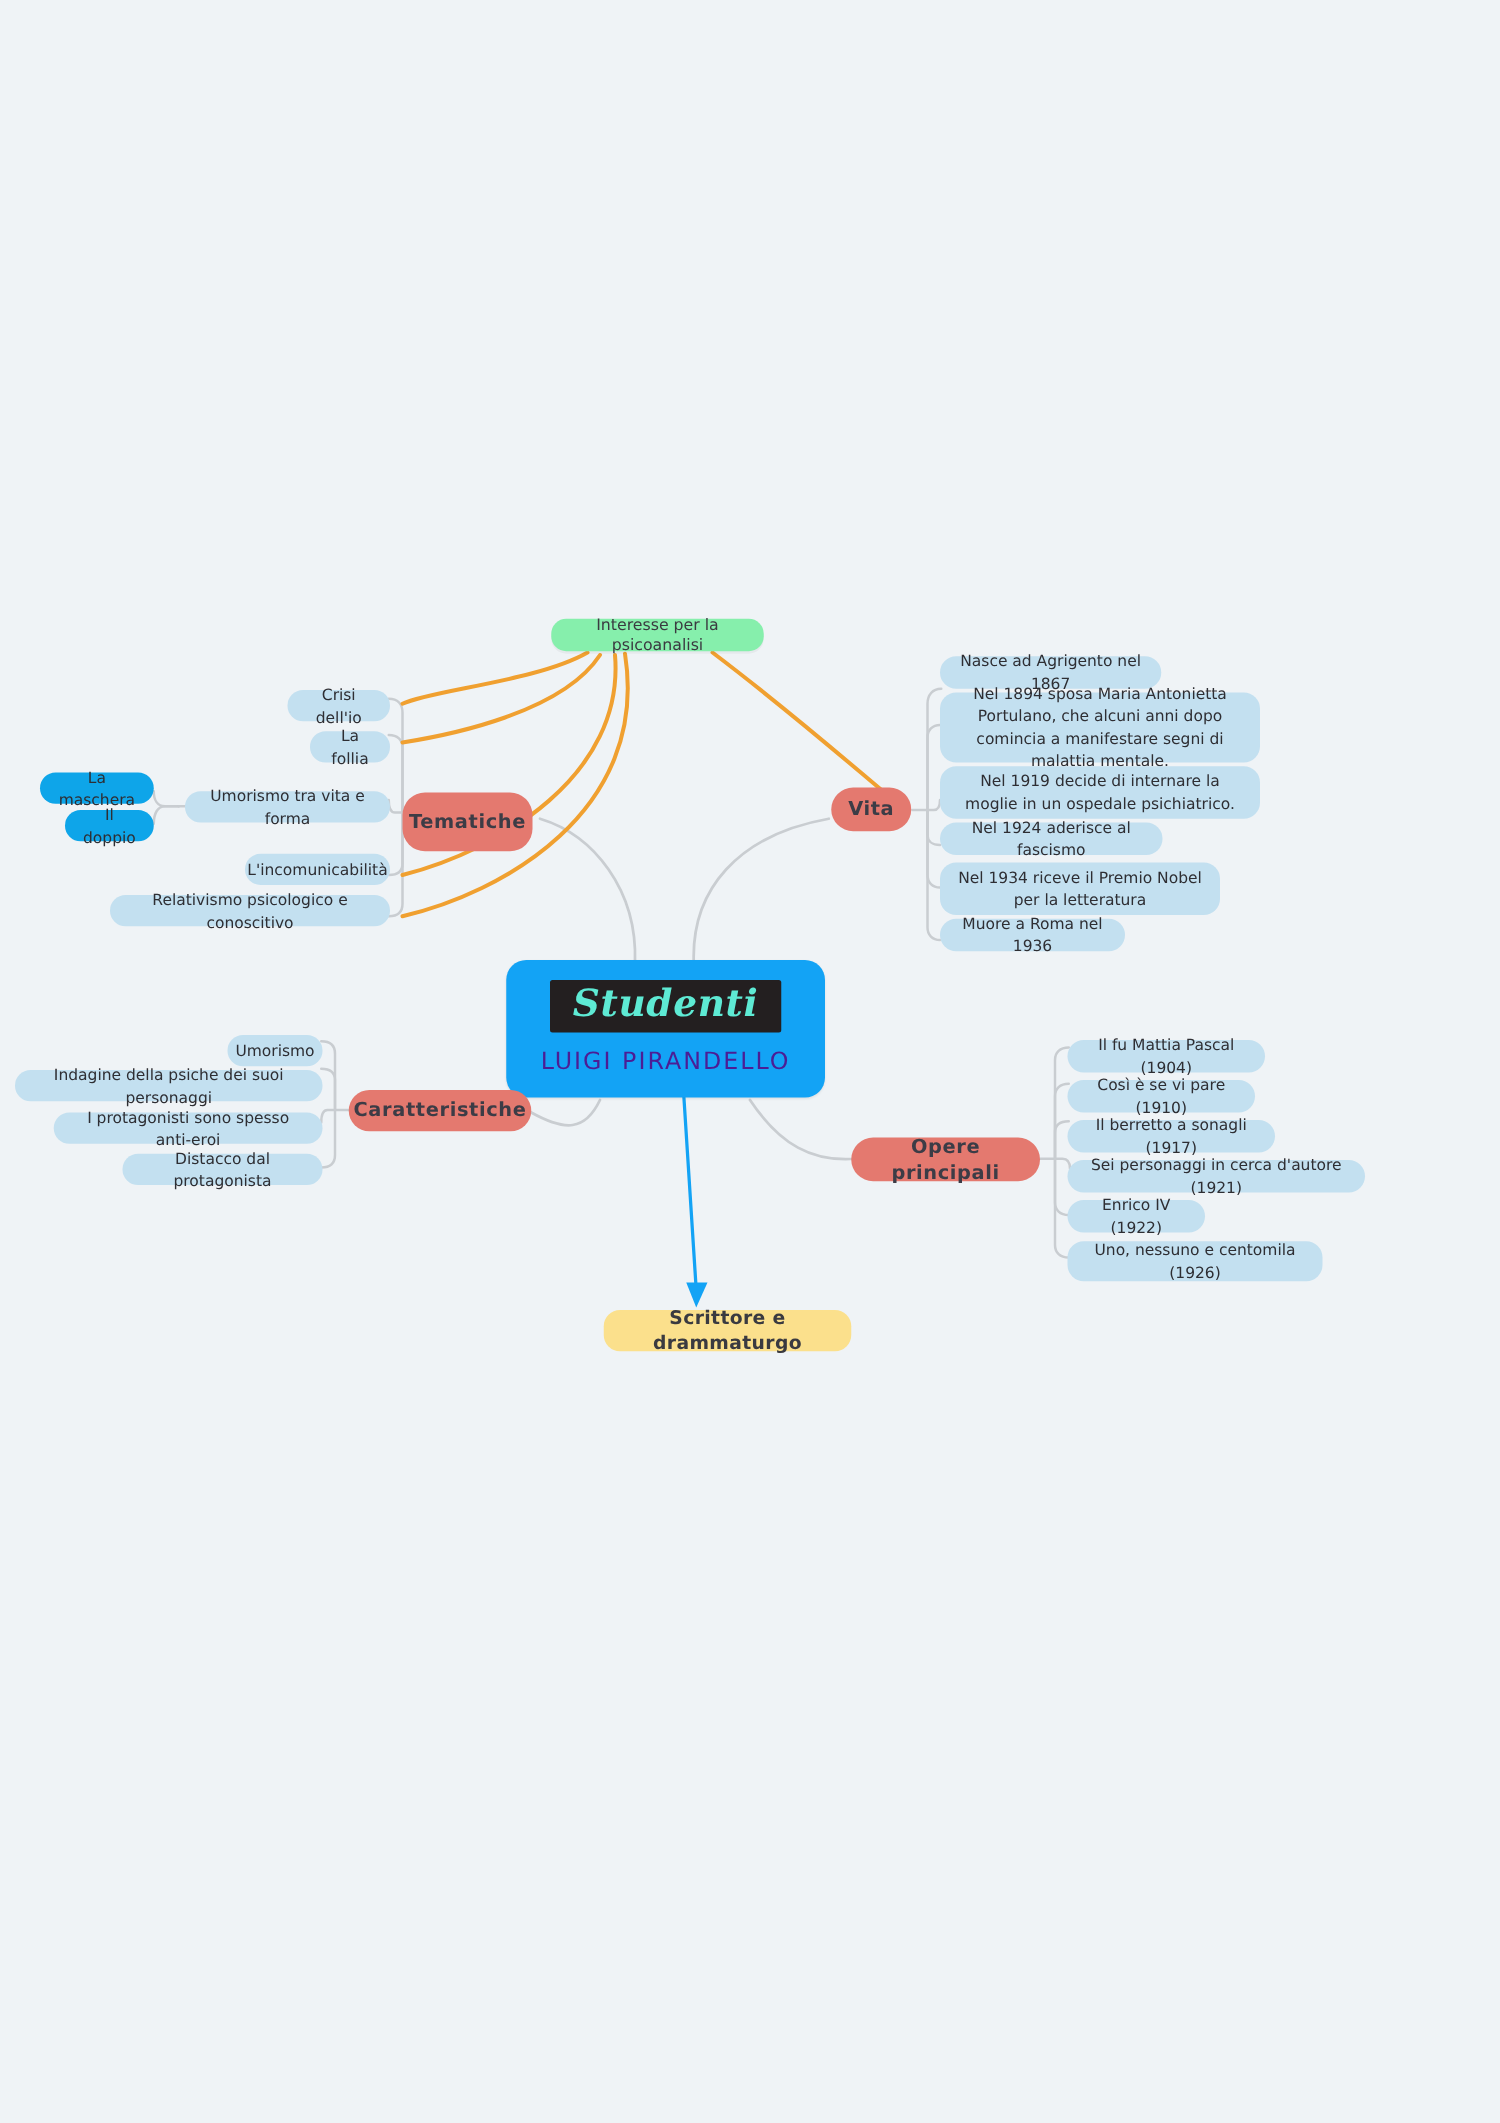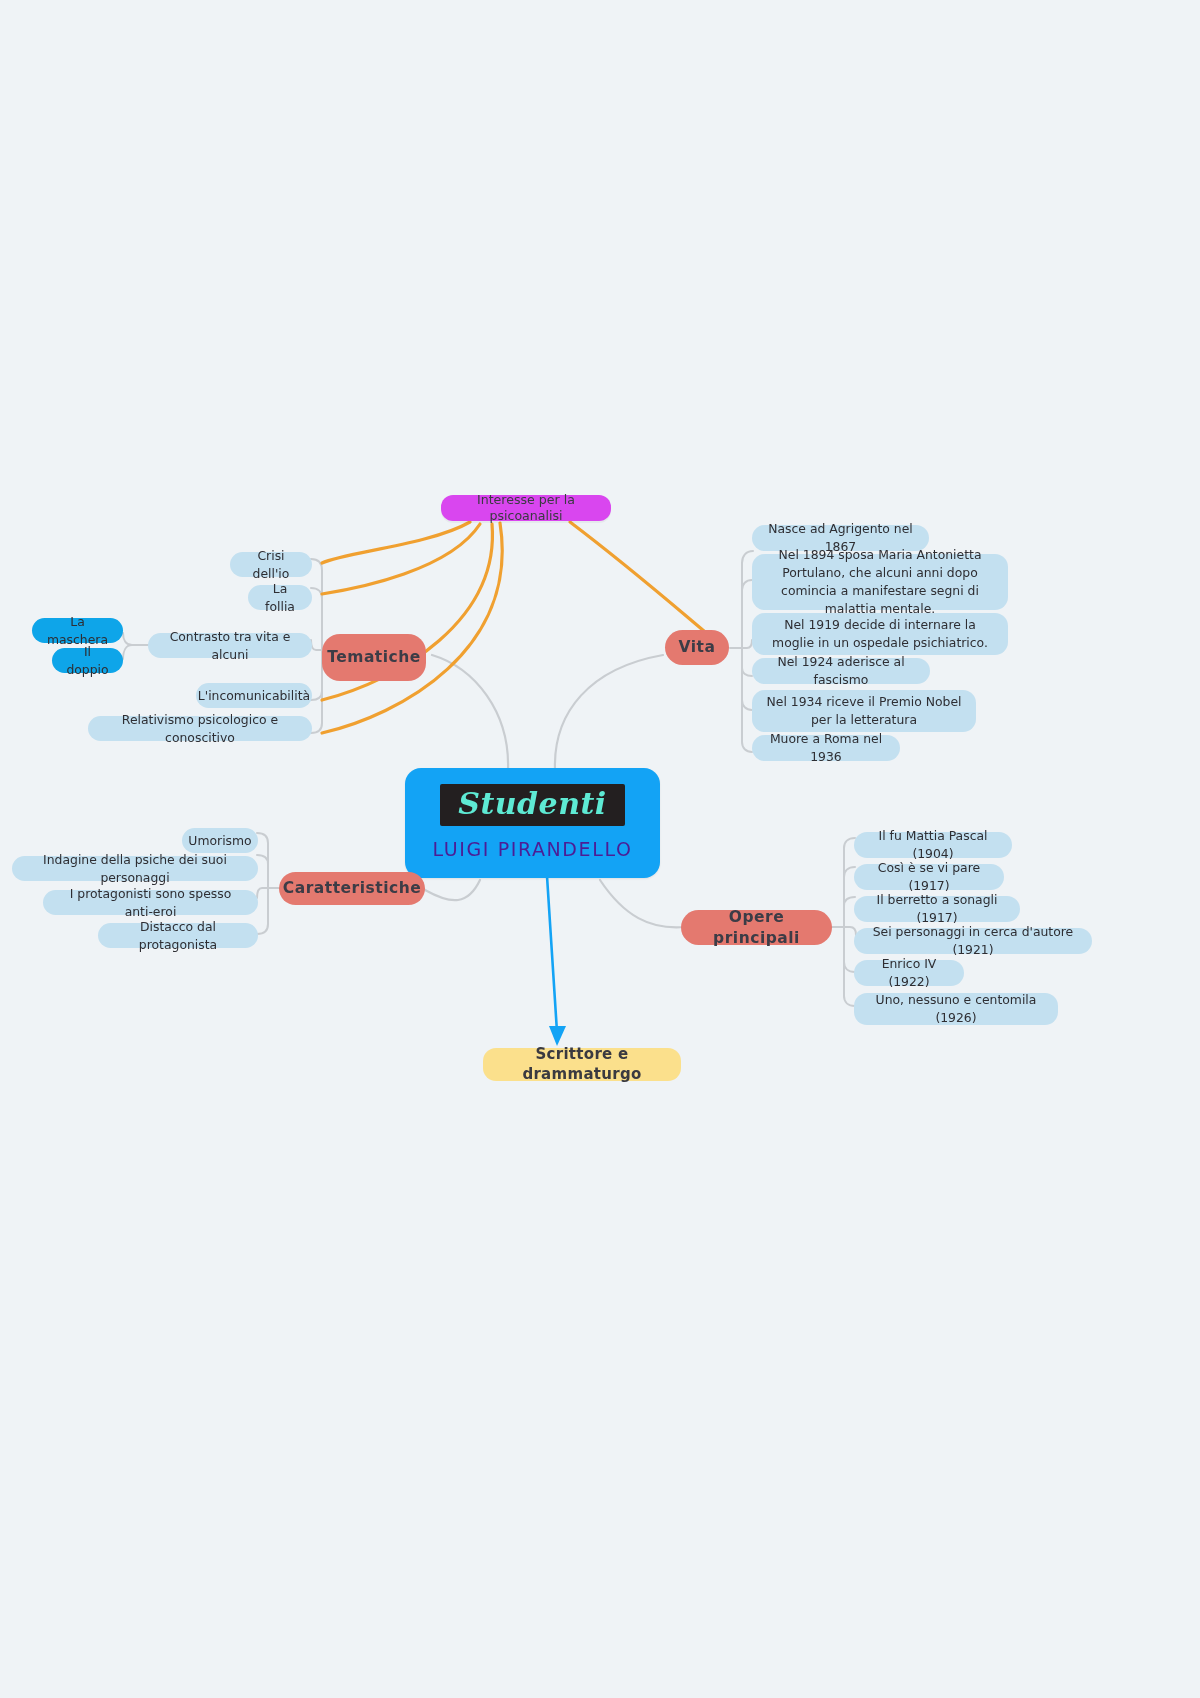--- a/index.html
+++ b/index.html
@@ -72,21 +72,21 @@
     font-size:12.4px;
     padding:6px 12px;
     line-height:1.45;
   }
 
   
   .leaf.purple{background:#0ea5e9;}
 
   
   .orange{
-    background:#d946ef;
+    background:#86efac;
     color:#3a3a40;
     border-radius:12px;
     font-size:12.6px;
     padding:6px 13px;
     box-shadow:0 2px 0 rgba(0,0,0,.04);
   }
 
   
   .yellow{
     background:#fbe08c;
@@ -184,37 +184,37 @@
   <div class="node leaf" style="left:752px;top:525px;width:177px;height:26px;">Nasce ad Agrigento nel 1867</div>
   <div class="node leaf" style="left:752px;top:554px;width:256px;height:56px;padding:7px 11px;">Nel 1894 sposa Maria Antonietta Portulano, che alcuni anni dopo comincia a manifestare segni di malattia mentale.</div>
   <div class="node leaf" style="left:752px;top:613px;width:256px;height:42px;padding:6px 11px;">Nel 1919 decide di internare la moglie in un ospedale psichiatrico.</div>
   <div class="node leaf" style="left:752px;top:658px;width:178px;height:26px;">Nel 1924 aderisce al fascismo</div>
   <div class="node leaf" style="left:752px;top:690px;width:224px;height:42px;padding:6px 11px;">Nel 1934 riceve il Premio Nobel per la letteratura</div>
   <div class="node leaf" style="left:752px;top:735px;width:148px;height:26px;">Muore a Roma nel 1936</div>
 
   <div class="node branch" style="left:681px;top:910px;width:151px;height:35px;">Opere principali</div>
 
   <div class="node leaf" style="left:854px;top:832px;width:158px;height:26px;">Il fu Mattia Pascal (1904)</div>
-  <div class="node leaf" style="left:854px;top:864px;width:150px;height:26px;">Così è se vi pare (1917)</div>
+  <div class="node leaf" style="left:854px;top:864px;width:150px;height:26px;">Così è se vi pare (1910)</div>
   <div class="node leaf" style="left:854px;top:896px;width:166px;height:26px;">Il berretto a sonagli (1917)</div>
   <div class="node leaf" style="left:854px;top:928px;width:238px;height:26px;">Sei personaggi in cerca d'autore (1921)</div>
   <div class="node leaf" style="left:854px;top:960px;width:110px;height:26px;">Enrico IV (1922)</div>
   <div class="node leaf" style="left:854px;top:993px;width:204px;height:32px;">Uno, nessuno e centomila (1926)</div>
 
   <div class="node branch" style="left:279px;top:872px;width:146px;height:33px;">Caratteristiche</div>
 
   <div class="node leaf" style="left:182px;top:828px;width:76px;height:25px;">Umorismo</div>
   <div class="node leaf" style="left:12px;top:856px;width:246px;height:25px;">Indagine della psiche dei suoi personaggi</div>
   <div class="node leaf" style="left:43px;top:890px;width:215px;height:25px;">I protagonisti sono spesso anti-eroi</div>
   <div class="node leaf" style="left:98px;top:923px;width:160px;height:25px;">Distacco dal protagonista</div>
 
   <div class="node branch" style="left:322px;top:634px;width:104px;height:47px;">Tematiche</div>
 
   <div class="node leaf" style="left:230px;top:552px;width:82px;height:25px;">Crisi dell'io</div>
   <div class="node leaf" style="left:248px;top:585px;width:64px;height:25px;">La follia</div>
-  <div class="node leaf" style="left:148px;top:633px;width:164px;height:25px;">Contrasto tra vita e alcuni</div>
+  <div class="node leaf" style="left:148px;top:633px;width:164px;height:25px;">Umorismo tra vita e forma</div>
   <div class="node leaf" style="left:196px;top:683px;width:116px;height:25px;">L'incomunicabilità</div>
   <div class="node leaf" style="left:88px;top:716px;width:224px;height:25px;">Relativismo psicologico e conoscitivo</div>
 
   <div class="node leaf purple" style="left:32px;top:618px;width:91px;height:25px;">La maschera</div>
   <div class="node leaf purple" style="left:52px;top:648px;width:71px;height:25px;">Il doppio</div>
 
 </div>
 
 </body></html>

